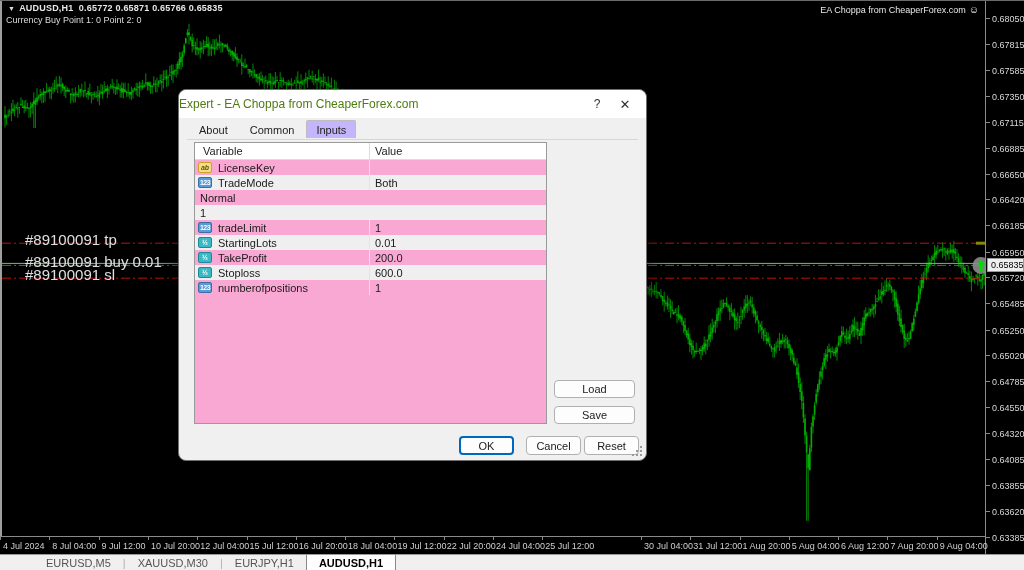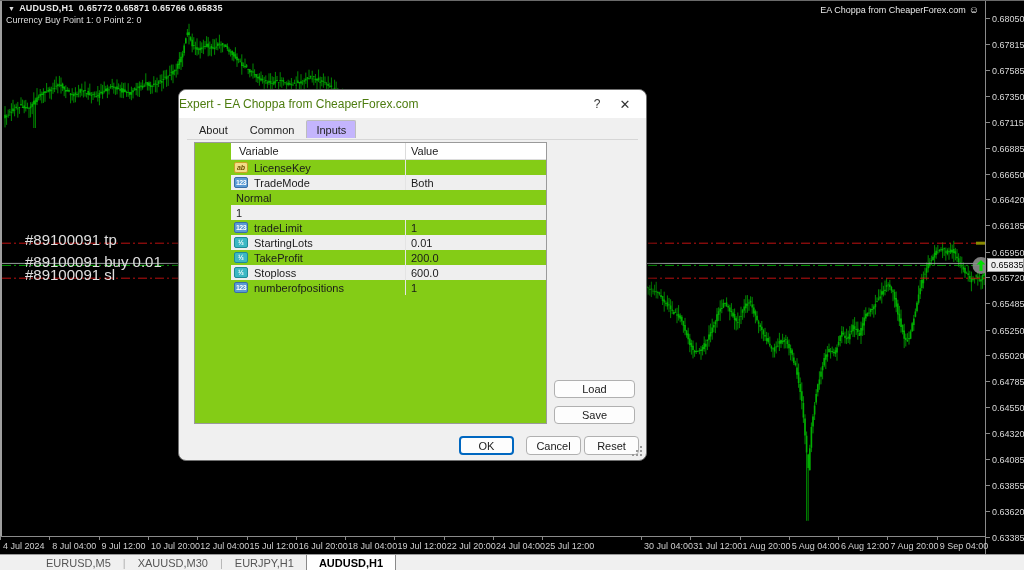--- a/index.html
+++ b/index.html
@@ -46,22 +46,22 @@
   .dlg-title{font-size:12px;color:#4d7c0f;}
   .dlg-btn{position:absolute;top:6px;width:18px;height:16px;display:flex;align-items:center;
            justify-content:center;color:#333;font-size:12px;}
   .dlg-help{right:40px;}
   .dlg-close{right:12px;font-size:13px;}
   .dlg-tabs{position:absolute;left:10px;top:31px;display:flex;height:18px;}
   .dlg-tab{padding:2px 9px 0 9px;margin-right:2px;color:#222;border:1px solid transparent;
            border-bottom:none;display:flex;align-items:flex-start;}
   .dlg-tab.active{background:#c4b5fd;border-color:#bdbdbd;border-radius:2px 2px 0 0;position:relative;top:-1px;padding-top:3px;}
   .dlg-tabline{position:absolute;left:8px;right:8px;top:49px;height:1px;background:#d6d6d6;}
-  .inputs-table{position:absolute;left:15px;top:52px;width:353px;height:282px;background:#84cc16;
-                border:1px solid #9a9a9a;overflow:hidden;padding-left:36px;}
+  .inputs-table{position:absolute;left:15px;top:52px;width:353px;height:282px;background:#f9a8d4;
+                border:1px solid #9a9a9a;overflow:hidden;}
   .tbl-header{display:flex;height:17px;border-bottom:1px solid #dcdcdc;background:#fff;color:#222;}
   .tbl-header .h1{width:175px;padding:2px 0 0 8px;border-right:1px solid #dcdcdc;}
   .tbl-header .h2{flex:1;padding:2px 0 0 5px;}
   .tbl-row{display:flex;height:15px;align-items:center;}
   .tbl-row.alt{background:#efefef;}
   .cell-name{width:175px;display:flex;align-items:center;padding-left:3px;height:100%;
              border-right:1px solid #e4e4e4;}
   .cell-value{flex:1;padding-left:5px;}
   .type-badge{display:inline-flex;align-items:center;justify-content:center;width:14px;height:11px;
               border-radius:2px;font-size:7px;font-weight:bold;margin-right:6px;flex:0 0 auto;}
@@ -153,21 +153,21 @@
       <div class="time-label" style="left: 446.7px;">22 Jul 20:00</div>
       <div class="time-label" style="left: 496px;">24 Jul 04:00</div>
       <div class="time-label" style="left: 545.3px;">25 Jul 12:00</div>
       <div class="time-label" style="left: 594.6px; margin-top: 36px;">26 Jul 20:00</div>
       <div class="time-label" style="left: 643.9px;">30 Jul 04:00</div>
       <div class="time-label" style="left: 693.2px;">31 Jul 12:00</div>
       <div class="time-label" style="left: 742.5px;">1 Aug 20:00</div>
       <div class="time-label" style="left: 791.8px;">5 Aug 04:00</div>
       <div class="time-label" style="left: 841.1px;">6 Aug 12:00</div>
       <div class="time-label" style="left: 890.4px;">7 Aug 20:00</div>
-      <div class="time-label" style="left: 939.7px;">9 Sep 04:00</div>
+      <div class="time-label" style="left: 939.7px;">9 Aug 04:00</div>
     </div>
 
   <div class="bottom-tabs" id="bottom-tabs">
       <div class="chart-tab">EURUSD,M5</div>
       <div class="tab-sep">|</div>
       <div class="chart-tab">XAUUSD,M30</div>
       <div class="tab-sep">|</div>
       <div class="chart-tab">EURJPY,H1</div>
       <div class="chart-tab active">AUDUSD,H1</div>
     </div>

